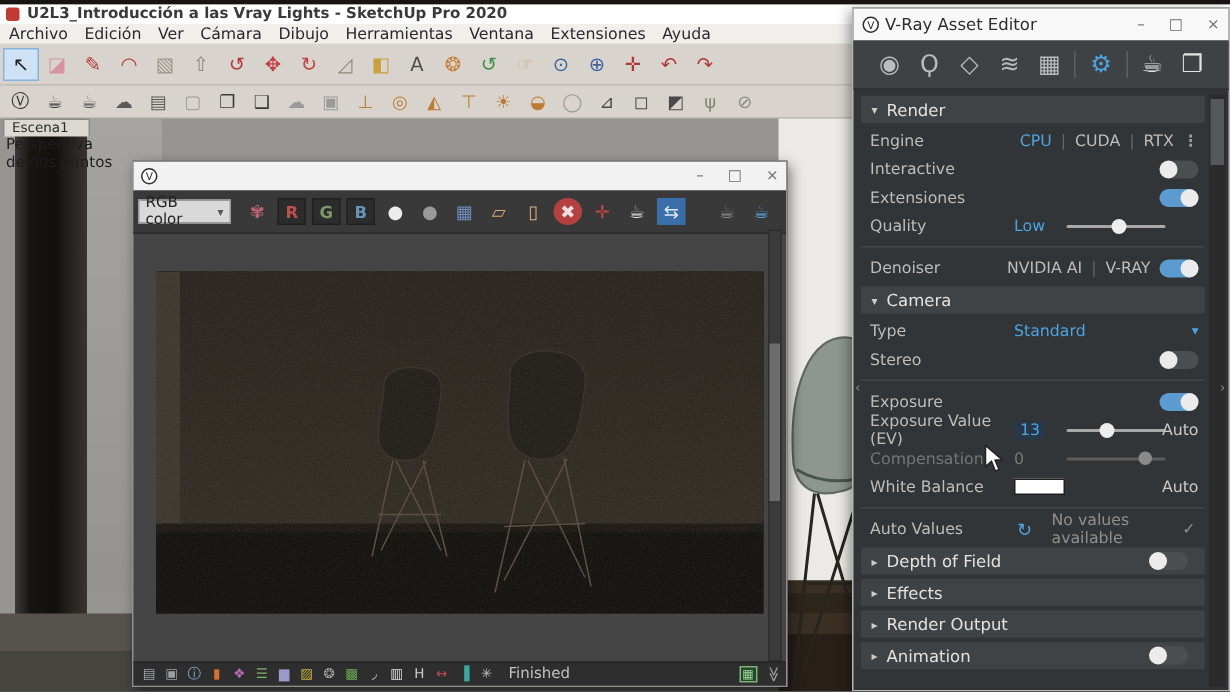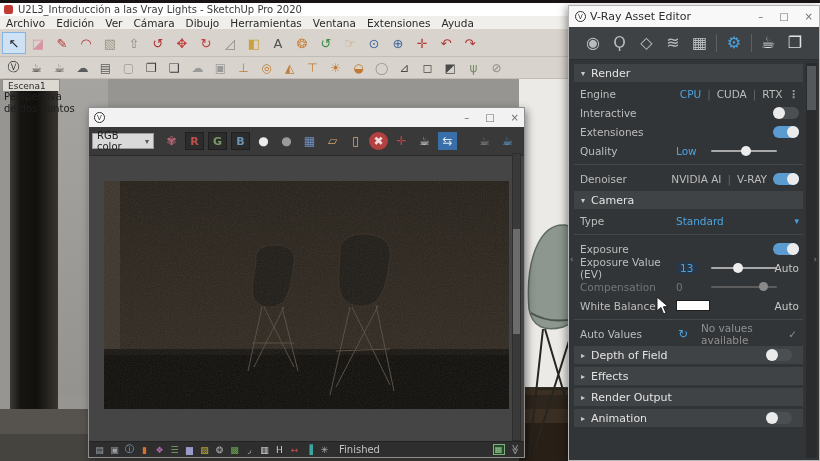--- a/index.html
+++ b/index.html
@@ -3,21 +3,21 @@
 <meta charset="utf-8">
 <style>
   html,body{margin:0;padding:0;background:#111;}
   *{box-sizing:border-box;}
   .screen{position:relative;width:820px;height:461px;overflow:hidden;
     font-family:"DejaVu Sans","Liberation Sans",sans-serif;font-size:11px;background:#8f8d8a;}
 
   
   .top-strip{position:absolute;left:0;top:0;width:820px;height:3px;background:#181414;}
   .su-titlebar{position:absolute;left:0;top:3px;width:820px;height:13px;background:#ffffff;
-    display:flex;align-items:center;padding:0 4px;color:#3a3a3a;font-size:10px;}
+    display:flex;align-items:center;padding:0 4px;color:#3a3a3a;font-size:10px;font-weight:bold;}
   .su-logo{width:9px;height:9px;background:#c23b33;border-radius:2px;margin-right:5px;flex:0 0 auto;}
   
   .su-menubar{position:absolute;left:0;top:16px;width:820px;height:14px;background:#f1efec;
     display:flex;align-items:center;padding:0 6px;color:#2a2a2a;border-bottom:1px solid #d8d5cf;}
   .menu-item{margin-right:11px;font-size:10.5px;text-align:center;}
   
   .su-toolbar1{position:absolute;left:0;top:30px;width:820px;height:27px;background:#d8d4cd;
     display:flex;align-items:center;padding:0 2px;border-bottom:1px solid #c2beb6;}
   .su-toolbar2{position:absolute;left:0;top:57px;width:820px;height:22px;background:#d8d4cd;
     display:flex;align-items:center;padding:0 2px;border-bottom:1px solid #c2beb6;}
@@ -400,20 +400,28 @@
         <span class="arr">▾</span>
         <span>Camera</span>
       </div>
 
       <div class="ae-row">
         <span class="lbl">Type</span>
         <span class="v-val blue">Standard</span>
         <span class="v-right chev-blue">▾</span>
       </div>
 
+      <div class="ae-row">
+        <span class="lbl">Stereo</span>
+        <span class="v-right">
+            <span class="toggle">
+              <span class="knob"></span>
+            </span>
+          </span>
+      </div>
 
       <div class="ae-sep"></div>
 
       <div class="ae-row">
         <span class="lbl">Exposure</span>
         <span class="v-right">
             <span class="toggle on">
               <span class="knob"></span>
             </span>
           </span>

